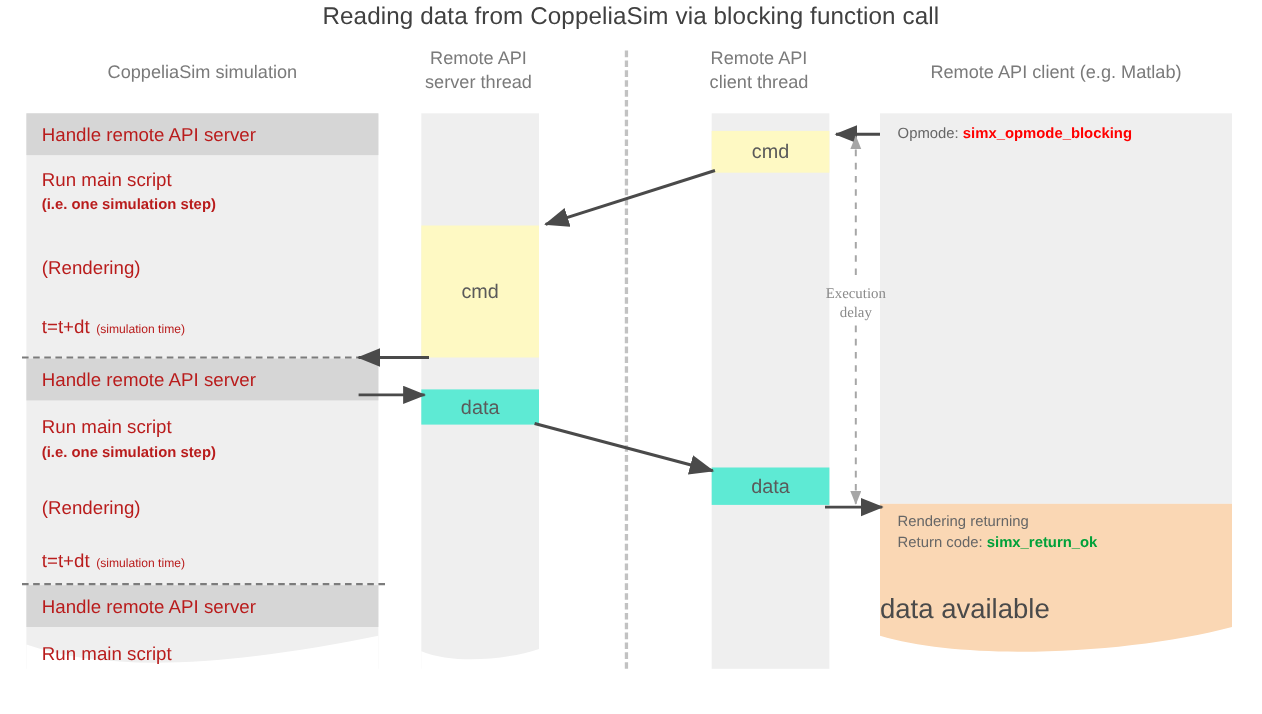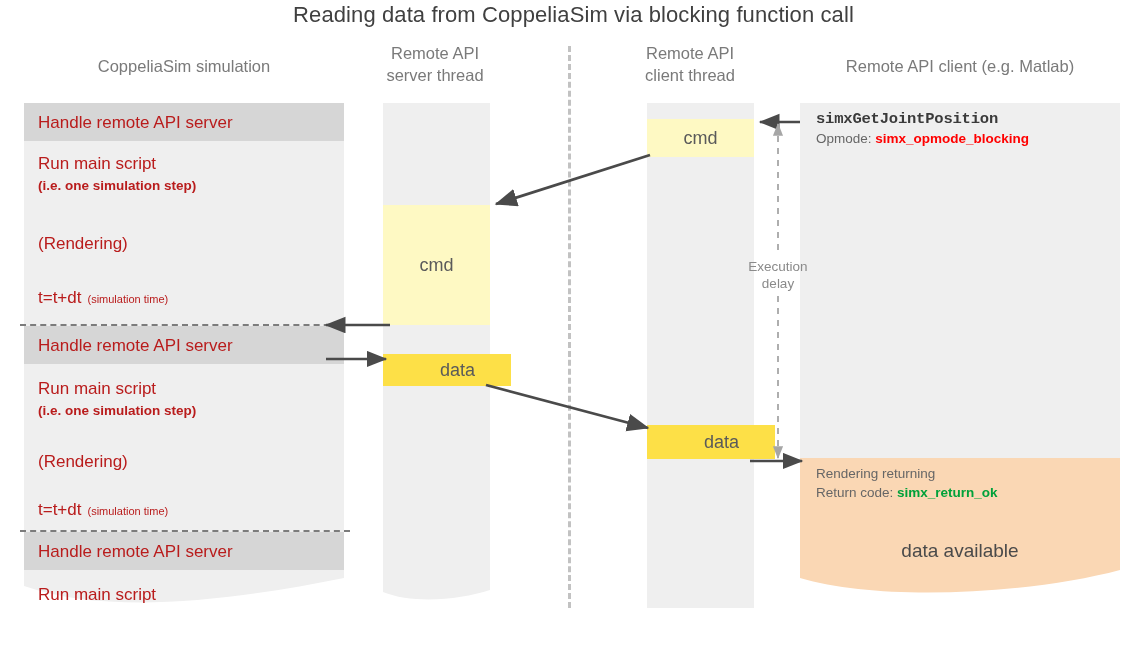--- a/index.html
+++ b/index.html
@@ -42,40 +42,40 @@
 
   
   .vdash{
     position:absolute;width:0;border-left:3px dashed #c2c2c2;
   }
 
   
   .blk{position:absolute;display:flex;align-items:center;justify-content:center;}
   .blk span{font-size:18px;color:#5a5a5a;}
   .blk.cmd{background:#fef9c3;}
-  .blk.data{background:#fde047;padding-left:21px;}
+  .blk.data{background:#5eead4;}
 
   
   .clientbox{position:absolute;background:#efefef;}
   .retbox{position:absolute;background:#fad7b4;}
   .code-mono{
     font-family:"Liberation Mono","DejaVu Sans Mono",monospace;
     font-weight:bold;font-size:15.5px;color:#3a3a3a;letter-spacing:-0.2px;
   }
   .code-line{font-size:13.5px;color:#666;}
   .code-red{color:#ff0000;font-weight:bold;}
   .code-green{color:#00a13a;font-weight:bold;}
   .bigcentre{
-    position:absolute;width:100%;text-align:center;font-size:19px;color:#4a4a4a;
+    position:absolute;width:100%;font-size:25px;color:#4a4a4a;
   }
 
   
   .exec-label{
     position:absolute;text-align:center;font-size:13.5px;color:#8a8a8a;
-    line-height:17px;width:90px;
+    line-height:17px;width:90px;font-family:Liberation Serif, serif;
   }
 
   svg.overlay{position:absolute;left:0;top:0;width:1147px;height:649px;pointer-events:none;}
 </style>
 </head>
 <body>
 
 <div class="canvas">
 
   <div class="title">Reading data from CoppeliaSim via blocking function call</div>
@@ -148,21 +148,20 @@
   <div class="blk cmd" style="left:647px;top:119px;width:107px;height:38px;">
     <span>cmd</span>
   </div>
   <div class="blk data" style="left:647px;top:425px;width:107px;height:34px;">
     <span>data</span>
   </div>
 
   <div class="clientbox" style="left:800px;top:103px;width:320px;height:355px;"></div>
 
   <div style="position:absolute;left:816px;top:110px;width:300px;">
-    <div class="code-mono">simxGetJointPosition</div>
     <div class="code-line" style="margin-top:3px;"><span>Opmode: </span><span class="code-red">simx_opmode_blocking</span></div>
   </div>
 
   <div class="retbox" style="left:800px;top:458px;width:320px;height:150px;"></div>
   <svg class="overlay" viewBox="0 0 1147 649">
     <path d="M800 578 C880 602 1030 594 1120 570 L1120 612 L800 612 Z" fill="#ffffff"></path>
   </svg>
 
   <div style="position:absolute;left:816px;top:466px;width:300px;">
     <div class="code-line">Rendering returning</div>

